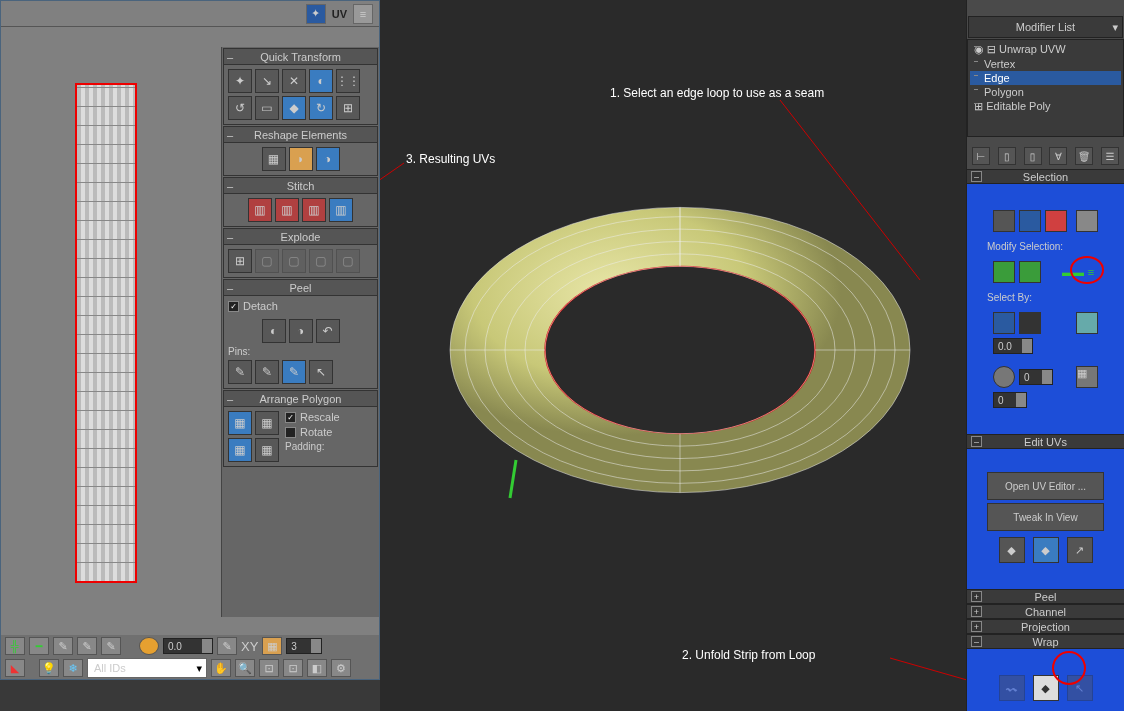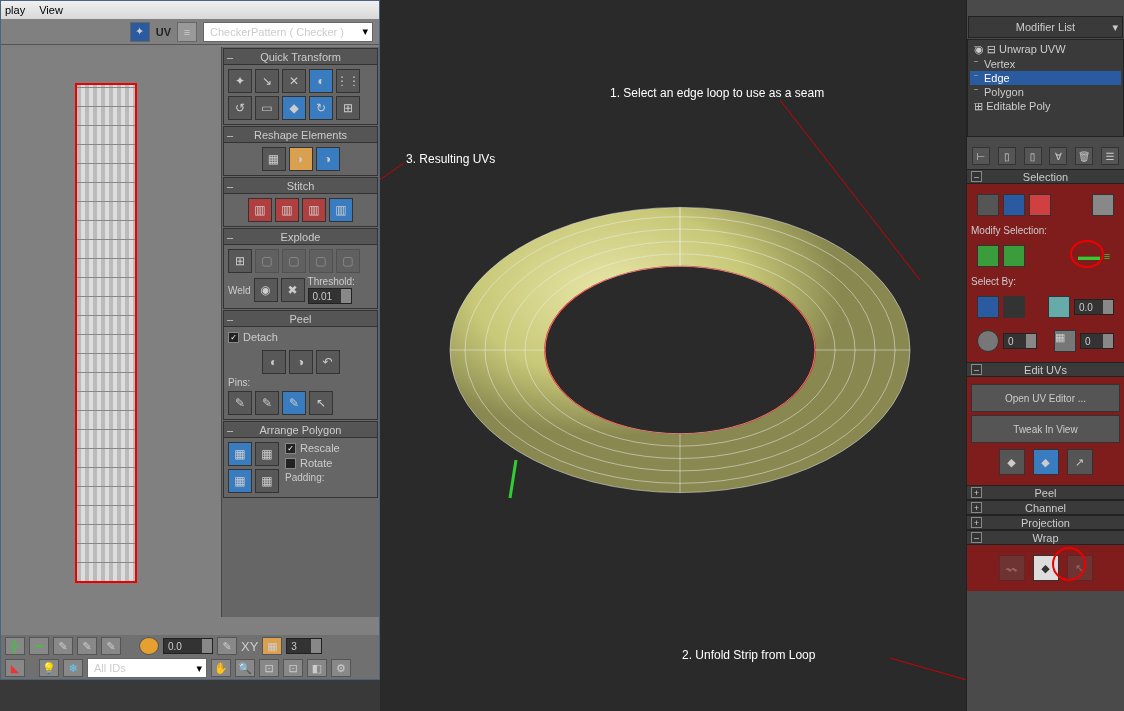--- a/index.html
+++ b/index.html
@@ -49,21 +49,21 @@
 .viewport{position:absolute;left:380px;top:0;right:158px;bottom:0;background:#2a2a2a}
 .torus-wrap{position:absolute;left:30px;top:140px;width:540px;height:460px}
 .annot{position:absolute;color:#fff;font-size:12px}
 .circle{position:absolute;border:2px solid #e00;border-radius:50%}
 
 
 .right-panel{position:absolute;right:0;top:0;width:158px;bottom:0;background:#4a4a4a;border-left:1px solid #222}
 .rp-section{border:1px solid #222;margin:1px}
 .rp-header{height:20px;background:#3a3a3a;display:flex;align-items:center;padding:0 4px;font-size:10px;position:relative}
 .rp-header .tt{flex:1;text-align:center}
-.rp-body{padding:4px;background:#7f1d1d}
+.rp-body{padding:20px;background:#1d4ed8}
 .mod-list{background:#3a3a3a;border:1px solid #222;height:98px;padding:2px;font-size:10px}
 .mod-row{padding:1px 2px 1px 14px;position:relative}
 .mod-row.sel{background:#2a5aa0;color:#fff}
 .mod-row::before{content:"";position:absolute;left:4px;top:4px;width:4px;height:1px;background:#888}
 .mini-toolbar{display:flex;gap:6px;margin-top:6px;padding:4px;justify-content:space-around}
 .mini-btn{width:18px;height:18px;background:#555;border:1px solid #333;display:flex;align-items:center;justify-content:center;font-size:10px}
 
 .sel-body{display:flex;flex-wrap:wrap;gap:4px;padding:6px}
 .sel-btn{width:22px;height:22px;background:#555;border:1px solid #333}
 .sel-btn.active{background:#2a5aa0}
@@ -78,31 +78,24 @@
 .thin-header{height:15px;background:#3a3a3a;display:flex;align-items:center;position:relative;font-size:10px;border-top:1px solid #222;border-bottom:1px solid #222}
 .thin-header .pm2{position:absolute;left:4px;width:11px;height:11px;border:1px solid #888;background:#333;display:flex;align-items:center;justify-content:center;font-size:9px}
 .thin-header .lab{flex:1;text-align:center}
 
 svg{display:block}
 </style>
 </head>
 <body>
 
 <div class="uv-editor">
-  <div class="menu-bar">
-    <span>play</span>
-    <span>View</span>
-  </div>
   <div class="uv-toolbar">
     <div class="tb-btn blue">✦</div>
     <span class="uv-label">UV</span>
     <div class="tb-btn">≡</div>
-    <div class="dropdown">
-        <span>CheckerPattern  ( Checker )</span>
-      </div>
   </div>
 
   <div class="uv-canvas">
     <div class="uv-strip"></div>
   </div>
 
   <div class="rollouts">
     <div class="rollout">
       <div class="rollout-header">
           <span class="collapse">–</span>
@@ -156,29 +149,20 @@
           <span class="collapse">–</span>
           <span>Explode</span>
         </div>
       <div class="rollout-body">
         <div class="ico-row">
           <div class="ico-btn">⊞</div>
           <div class="ico-btn" style="opacity:.4">▢</div>
           <div class="ico-btn" style="opacity:.4">▢</div>
           <div class="ico-btn" style="opacity:.4">▢</div>
           <div class="ico-btn" style="opacity:.4">▢</div>
-        </div>
-        <div class="ico-row" style="align-items:center">
-          <span class="lbl">Weld</span>
-          <div class="ico-btn">◉</div>
-          <div class="ico-btn">✖</div>
-          <div style="display:flex;flex-direction:column;gap:1px">
-            <span class="lbl">Threshold:</span>
-            <div class="spinner">0.01</div>
-          </div>
         </div>
       </div>
     </div>
 
     <div class="rollout">
       <div class="rollout-header">
           <span class="collapse">–</span>
           <span>Peel</span>
         </div>
       <div class="rollout-body">

